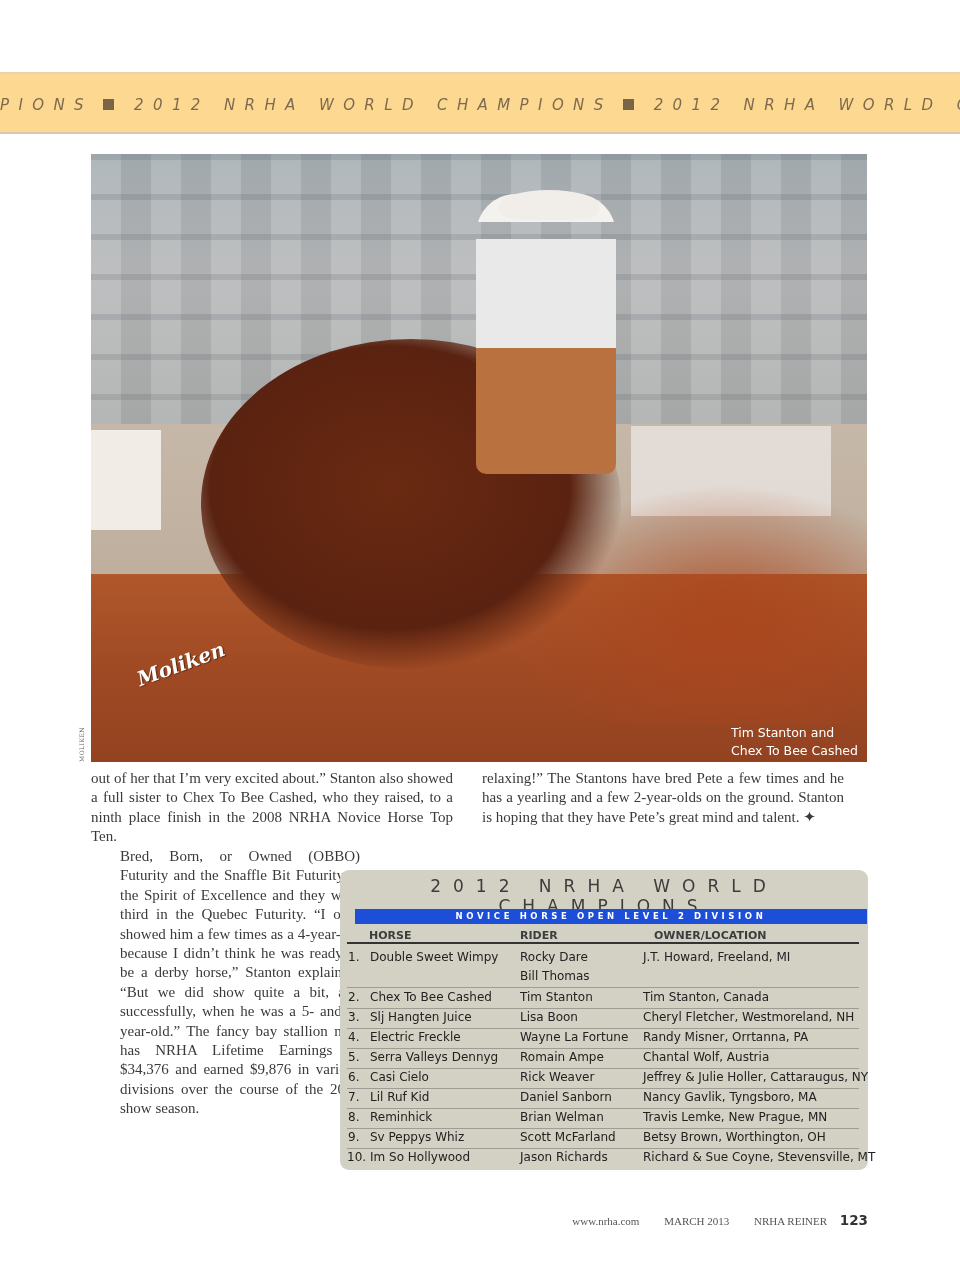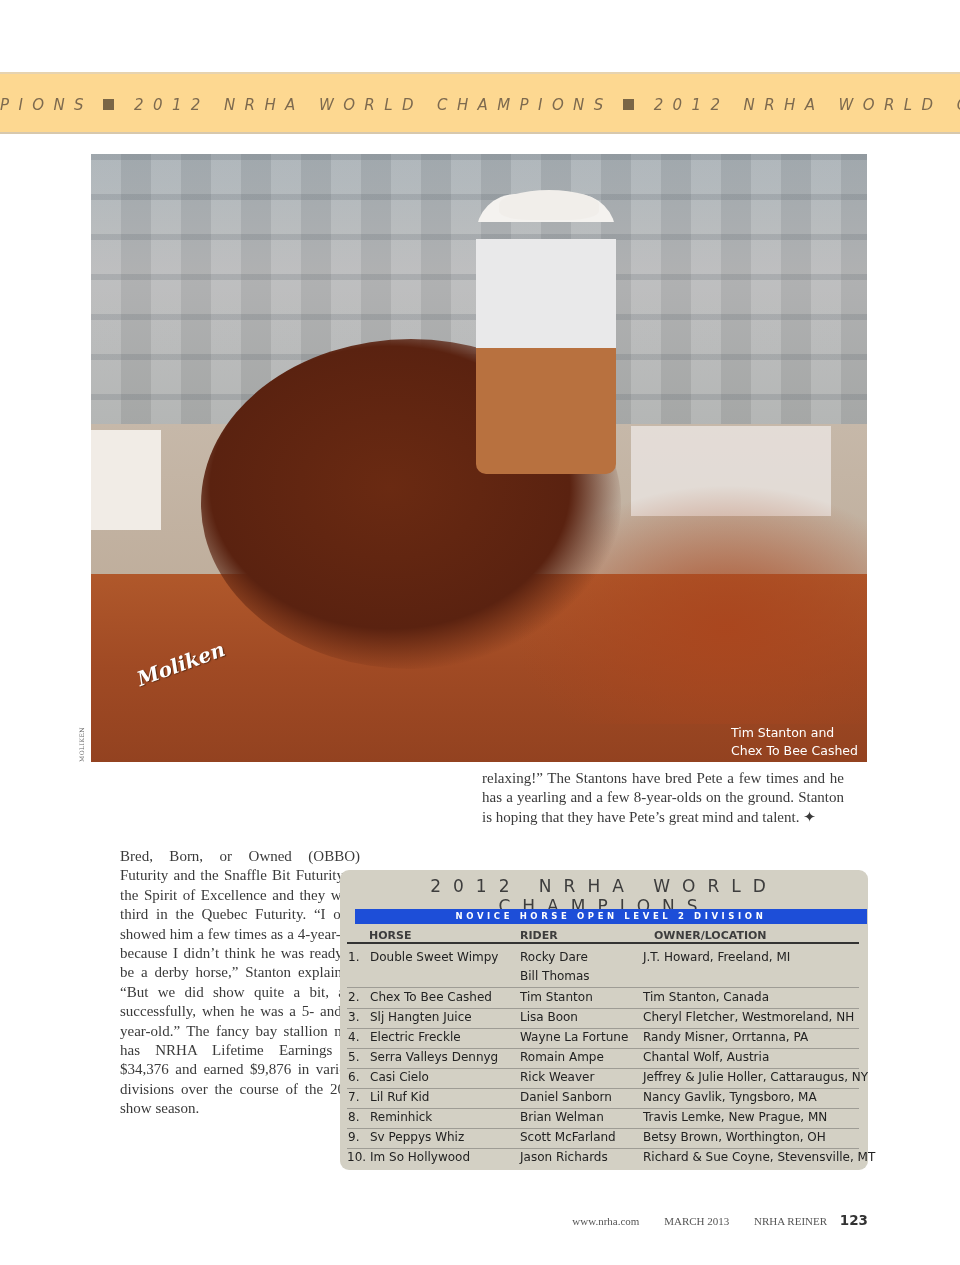--- a/index.html
+++ b/index.html
@@ -103,26 +103,27 @@
   <div class="hat"></div>
   <div class="watermark">Moliken</div>
   <div class="caption">
     <div>Tim Stanton and</div>
     <div>Chex To Bee Cashed</div>
   </div>
 </div>
 <div class="credit">MOLIKEN</div>
 
 <div class="body-text col-left-top">
+  <p>out of her that I’m very excited about.” Stanton also showed a full sister to Chex To Bee Cashed, who they raised, to a ninth place finish in the 2008 NRHA Novice Horse Top Ten.</p>
 </div>
 <div class="body-text col-left-narrow">
   <p>Bred, Born, or Owned (OBBO) Futurity and the Snaffle Bit Futurity at the Spirit of Excellence and they were third in the Quebec Futurity. “I only showed him a few times as a 4-year-old because I didn’t think he was ready to be a derby horse,” Stanton explained. “But we did show quite a bit, and successfully, when he was a 5- and 6-year-old.” The fancy bay stallion now has NRHA Lifetime Earnings of $34,376 and earned $9,876 in various divisions over the course of the 2012 show season.</p>
 </div>
 <div class="body-text col-right">
-  <p>relaxing!” The Stantons have bred Pete a few times and he has a yearling and a few 8-year-olds on the ground. Stanton is hoping that they have Pete’s great mind and talent. ✦</p>
+  <p>relaxing!” The Stantons have bred Pete a few times and he has a yearling and a few 2-year-olds on the ground. Stanton is hoping that they have Pete’s great mind and talent. ✦</p>
 </div>
 
 <div class="table-box">
   <div class="table-title">2012 NRHA WORLD CHAMPIONS</div>
   <div class="division-bar">NOVICE HORSE OPEN LEVEL 2 DIVISION</div>
   <div class="col-head" style="left:29px">HORSE</div>
   <div class="col-head" style="left:180px">RIDER</div>
   <div class="col-head" style="left:314px">OWNER/LOCATION</div>
   <div class="head-rule"></div>
 

